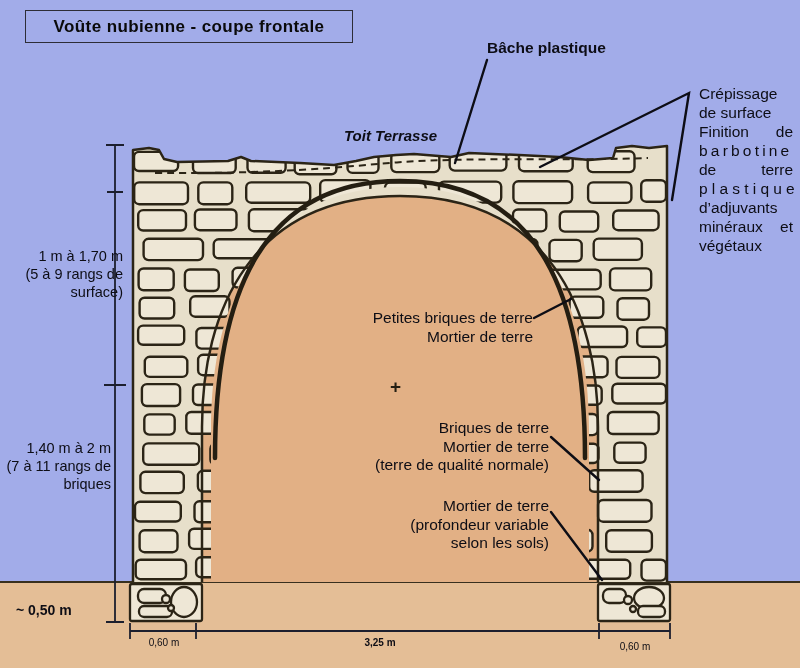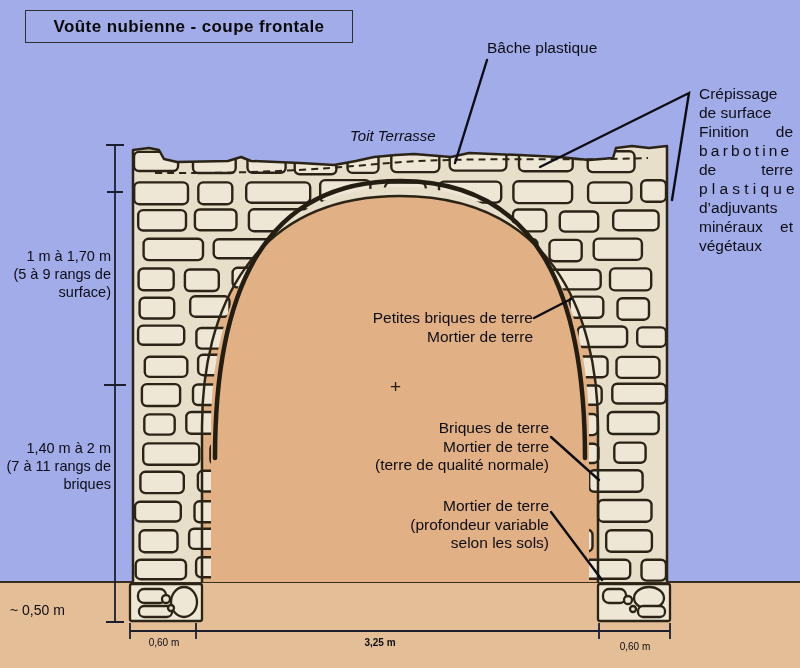--- a/index.html
+++ b/index.html
@@ -1,36 +1,36 @@
 <!DOCTYPE html>
 <html><head>
 <meta charset="utf-8">
 <style>
   html,body{margin:0;padding:0;background:#fff;}
   .stage{position:relative;width:800px;height:668px;background:#a2ace9;overflow:hidden;
          font-family:"Liberation Sans",sans-serif;color:#0d0d15;padding-left:11px;}
   .stage svg{position:absolute;left:0;top:0;}
-  .lbl{position:absolute;white-space:nowrap;}
+  .lbl{position:absolute;white-space:nowrap;font-weight:bold;}
   .title-box{position:absolute;left:25px;top:10px;width:326px;height:31px;border:1.5px solid #2d2d36;
              display:flex;align-items:center;justify-content:center;font-weight:bold;font-size:17px;
              letter-spacing:.4px;color:#0a0a0a;}
   .bache{left:487px;top:39px;font-size:15.5px;}
-  .toit{left:344px;top:127px;font-size:15px;font-style:italic;margin-left:6px;}
+  .toit{left:344px;top:127px;font-size:15px;font-style:italic;}
   .crep{position:absolute;left:699px;top:84px;width:94px;font-size:15.5px;line-height:19px;white-space:normal;}
   .crep .jl{text-align:justify;text-align-last:justify;}
   .crep .ls1{letter-spacing:3.2px;}
   .crep .ls2{letter-spacing:4.2px;}
   .block{position:absolute;white-space:nowrap;}
   .ra{text-align:right;}
   .petites{left:337px;top:308px;width:196px;font-size:15.5px;line-height:19px;}
   .briq{left:358px;top:419px;width:191px;font-size:15.5px;line-height:18.5px;}
   .fond{left:358px;top:497px;width:191px;font-size:15.5px;line-height:18.5px;}
-  .meas-ut{left:0;top:247px;width:111px;font-size:14.5px;line-height:18px;}
+  .meas-ut{left:12px;top:247px;width:111px;font-size:14.5px;line-height:18px;}
   .meas-lt{left:0;top:439px;width:111px;font-size:14.5px;line-height:18px;}
-  .depth{left:10px;top:602px;font-size:14px;}
+  .depth{left:16px;top:602px;font-size:14px;}
   .dim{position:absolute;font-size:10px;text-align:center;}
   .dim-l{left:131px;top:637px;width:66px;}
   .dim-c{left:196px;top:637px;width:368px;font-weight:bold;}
   .dim-r{left:599px;top:641px;width:72px;}
   .plus{left:390px;top:376px;font-size:19px;color:#241e12;}
 </style>
 </head>
 <body>
 
 <div class="stage">

